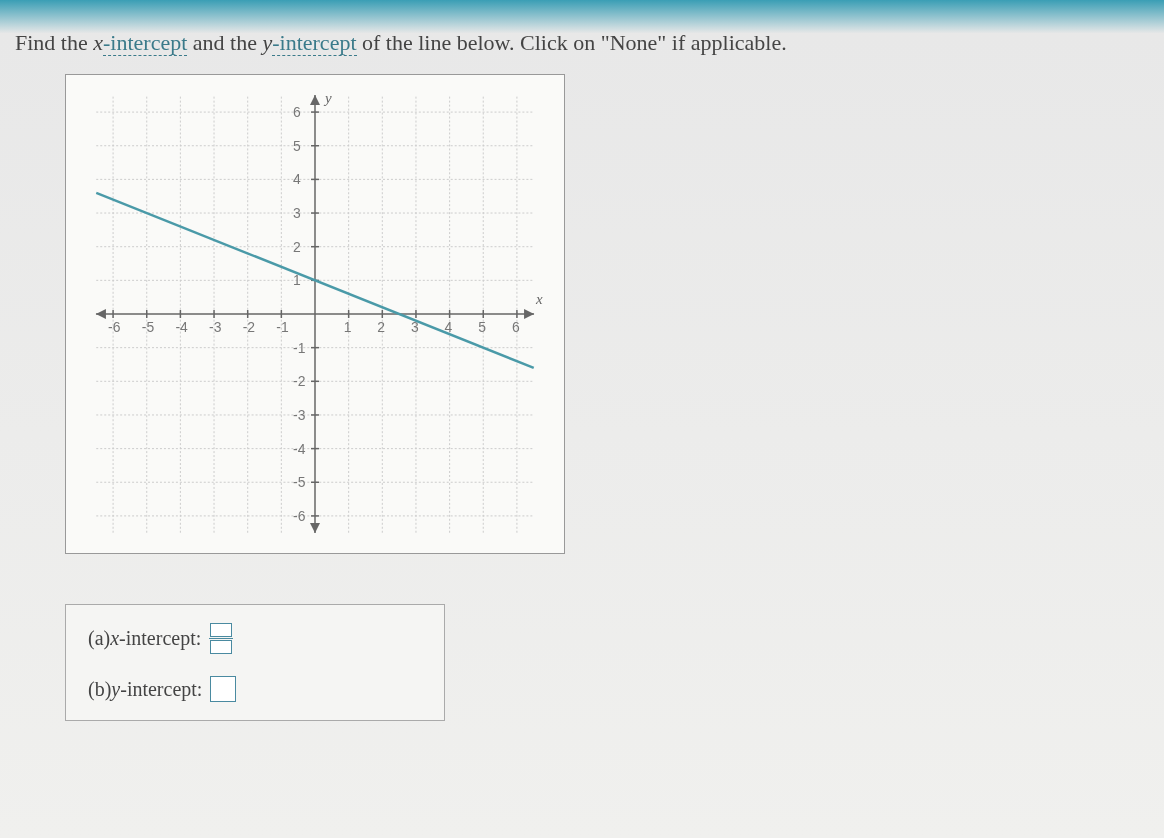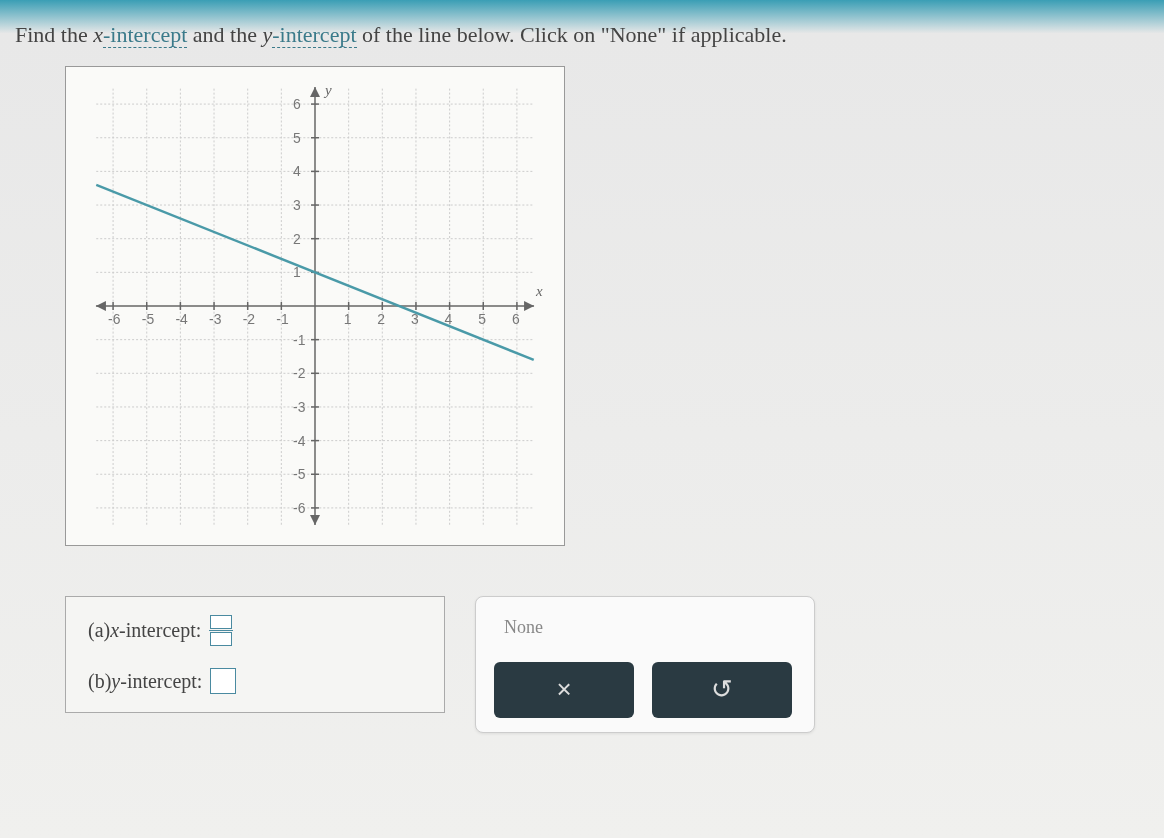--- a/index.html
+++ b/index.html
@@ -5,21 +5,21 @@
 * { box-sizing: border-box; margin: 0; padding: 0; }
 body {
   font-family: Georgia, 'Times New Roman', serif;
   background: linear-gradient(180deg, #3a9eb5 0%, #e8e8e8 4%, #f0f0ee 100%);
   width: 1164px;
   height: 838px;
   overflow: hidden;
   color: #333;
 }
 .content {
-  padding: 20px 15px;
+  padding: 28px 15px;
 }
 .question-text {
   font-size: 22px;
   color: #444;
   margin-bottom: 15px;
   line-height: 1.4;
 }
 .term {
   color: #3a7a8a;
   border-bottom: 1px dashed #3a7a8a;
@@ -229,25 +229,14 @@
         </span>
       </div>
       <div class="answer-row">
         <span>(b) </span>
         <span class="italic">y</span>
         <span>-intercept:</span>
         <span class="answer-input"></span>
       </div>
     </div>
 
-    <div class="tool-panel">
-      <div class="none-btn">None</div>
-      <div class="btn-row">
-        <button class="dark-btn">
-          <span>×</span>
-        </button>
-        <button class="dark-btn">
-          <span>↺</span>
-        </button>
-      </div>
-    </div>
   </div>
 </div>
 
 </body></html>

